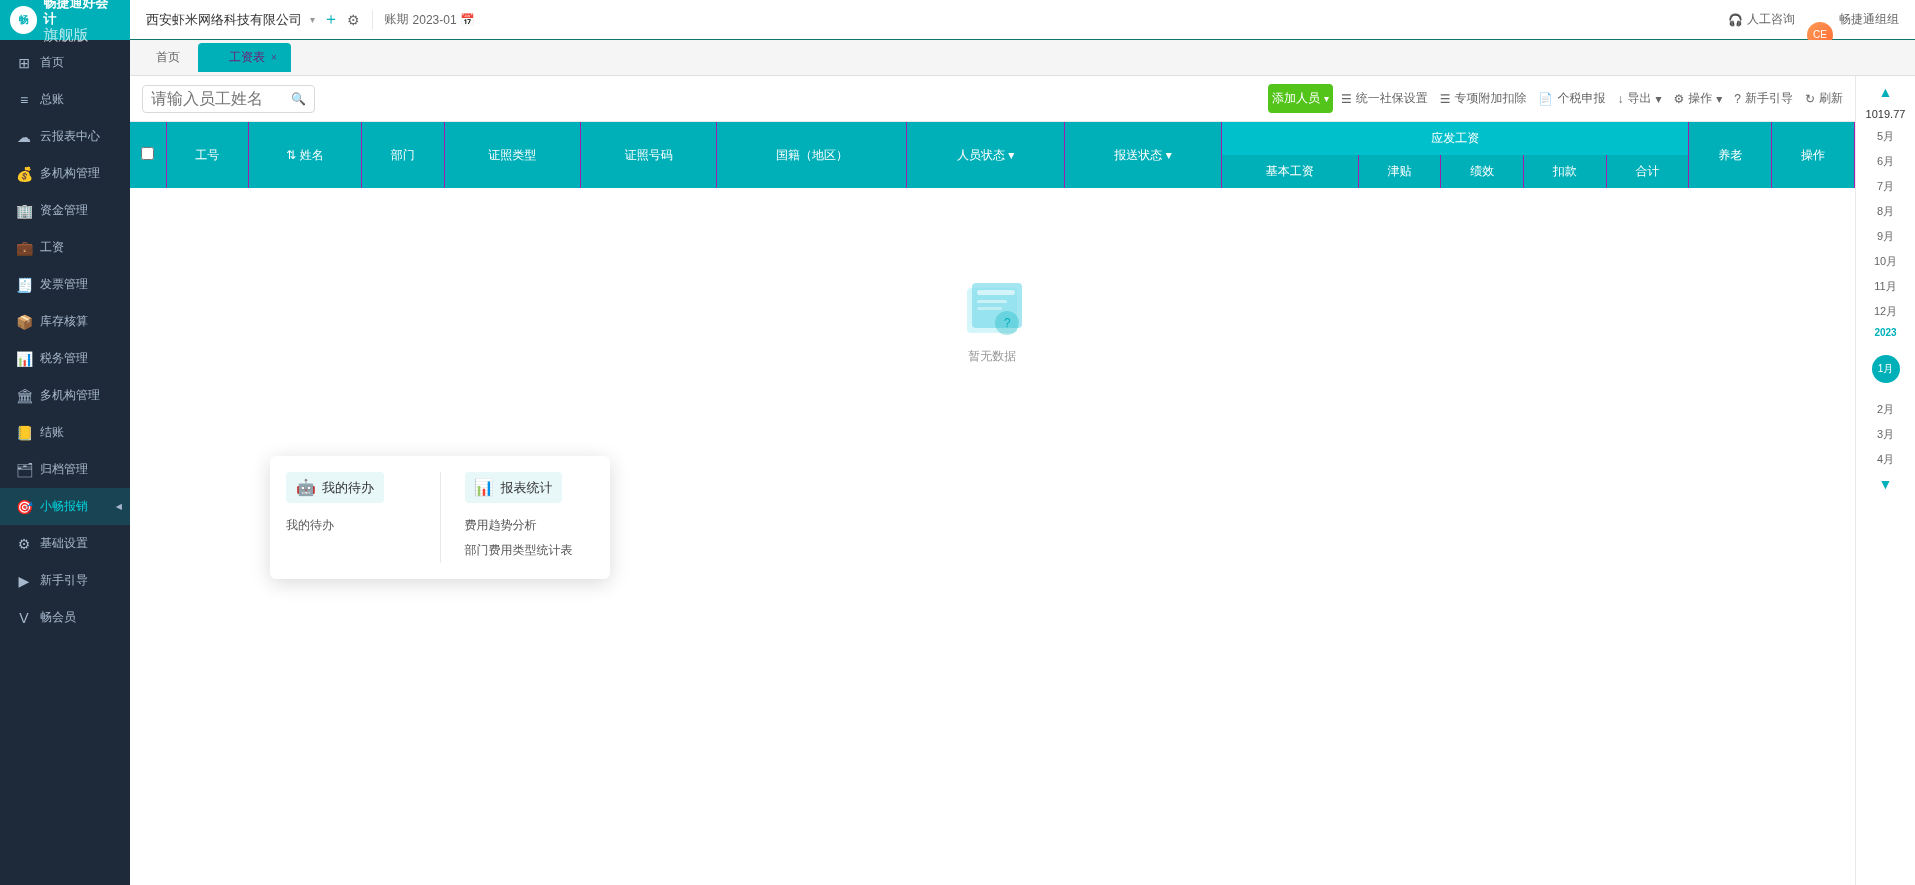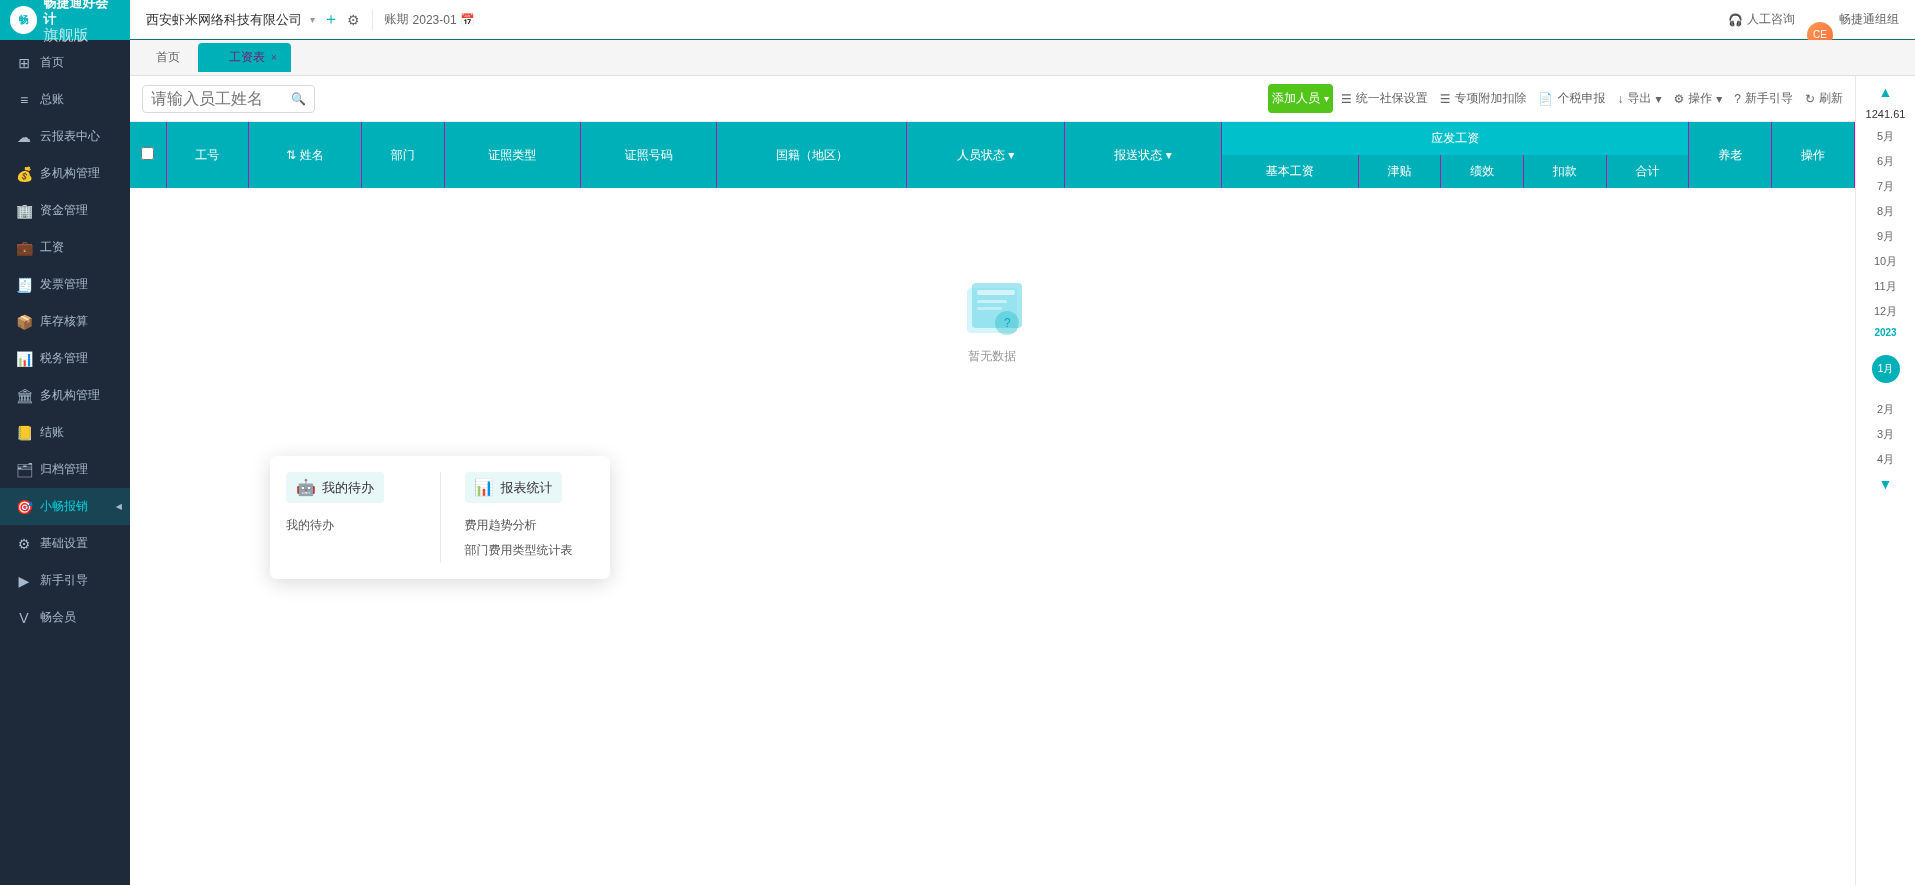--- a/index.html
+++ b/index.html
@@ -319,21 +319,21 @@
                 </div>
               </td>
             </tr>
           </tbody>
         </table>
       </div>
     </div>
 
     <div class="right-panel">
       <div class="month-nav-up">▲</div>
-      <div class="right-panel-header">1241.61</div>
+      <div class="right-panel-header">1019.77</div>
       <div class="month-item"><span>5月</span></div>
       <div class="month-item"><span>6月</span></div>
       <div class="month-item"><span>7月</span></div>
       <div class="month-item"><span>8月</span></div>
       <div class="month-item"><span>9月</span></div>
       <div class="month-item"><span>10月</span></div>
       <div class="month-item"><span>11月</span></div>
       <div class="month-item"><span>12月</span></div>
       <div class="month-year-label">2023</div>
       <div class="month-item active">

